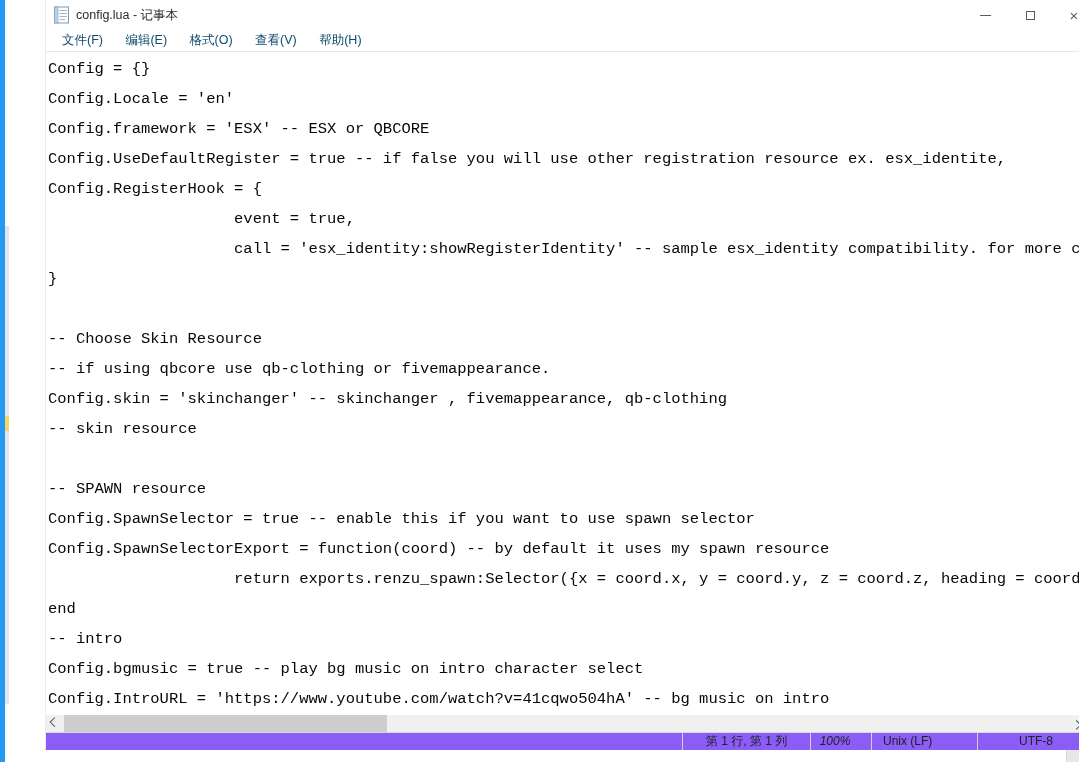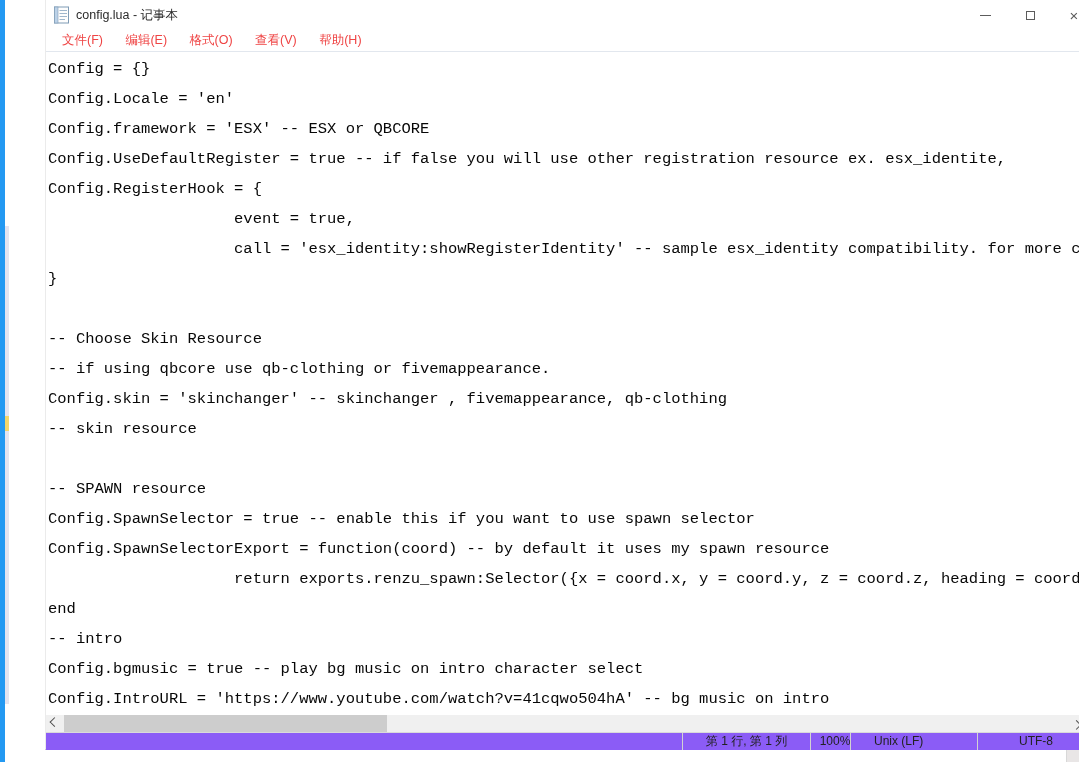--- a/index.html
+++ b/index.html
@@ -33,21 +33,21 @@
   .app-icon { position:absolute; left:7px; top:6px; width:17px; height:18px; }
   .title-text { position:absolute; left:30px; top:0; line-height:30px; font-size:12.5px; color:#2b2b2b; white-space:nowrap; }
   .win-btns { position:absolute; right:0; top:0; height:30px; display:flex; }
   .win-btn { width:45px; height:30px; display:flex; align-items:center; justify-content:center; }
   .win-btn.close { width:42px; }
   .glyph-min { width:11px; height:1px; background:#5c5c5c; }
   .glyph-max { width:9px; height:9px; border:1px solid #5c5c5c; background:transparent; }
   .glyph-close { font-size:15px; color:#5c5c5c; line-height:1; }
 
   .menubar { position:absolute; left:0; top:30px; width:100%; height:22px; background:#ffffff; border-bottom:1px solid #e2e7ee; padding-left:7px; white-space:nowrap; }
-  .menu-item { display:inline-block; padding:0 9px; line-height:21px; font-size:12.5px; color:#ef4444; }
+  .menu-item { display:inline-block; padding:0 9px; line-height:21px; font-size:12.5px; color:#0c4a6e; }
 
   .editor { position:absolute; left:0; top:52px; width:1039px; height:663px; background:#ffffff; overflow:hidden; }
   .editor pre {
     margin:0; padding:2px 0 0 2px;
     font-family:Liberation Mono, monospace;
     font-size:15.5px; line-height:30px; color:#070707;
     white-space:pre; tab-size:20; -moz-tab-size:20;
   }
 
   
@@ -64,22 +64,22 @@
   .corner  { position:absolute; left:1039px; top:715px; width:17px; height:17px; background:#f0f0f0; }
   .chev { width:7px; height:7px; border-left:1px solid #4d4d4d; border-top:1px solid #4d4d4d; }
   .chev.up    { transform:rotate(45deg) translate(1px,1px); }
   .chev.down  { transform:rotate(225deg) translate(1px,1px); }
   .chev.left  { transform:rotate(-45deg) translate(1px,-1px); }
   .chev.right { transform:rotate(135deg) translate(1px,-1px); }
 
   .statusbar { position:absolute; left:0; top:732px; width:100%; height:18px; background:#8b5cf6; border-top:1px solid #dadada; font-size:12px; color:#222222; }
   .seg { position:absolute; top:0; height:17px; line-height:17px; border-left:1px solid #d2d2d2; white-space:nowrap; overflow:hidden; }
   .seg-cursor { left:636px; width:128px; text-align:center; }
-  .seg-zoom   { left:764px; width:49px;  text-align:center; }
-  .seg-eol    { left:804px; width:118px; padding-left:23px; }
+  .seg-zoom   { left:764px; width:49px;  text-align:center;font-style:italic; }
+  .seg-eol    { left:825px; width:118px; padding-left:11px; }
   .seg-enc    { left:931px; width:106px; padding-left:41px; }
   .grip { position:absolute; right:4px; top:6px; width:8px; height:8px;
           background-image:radial-gradient(circle at 1px 1px,#a9a9a9 1px,transparent 1px);
           background-size:4px 4px; }
 </style>
 </head>
 <body>
 
 <div class="screen">
 

